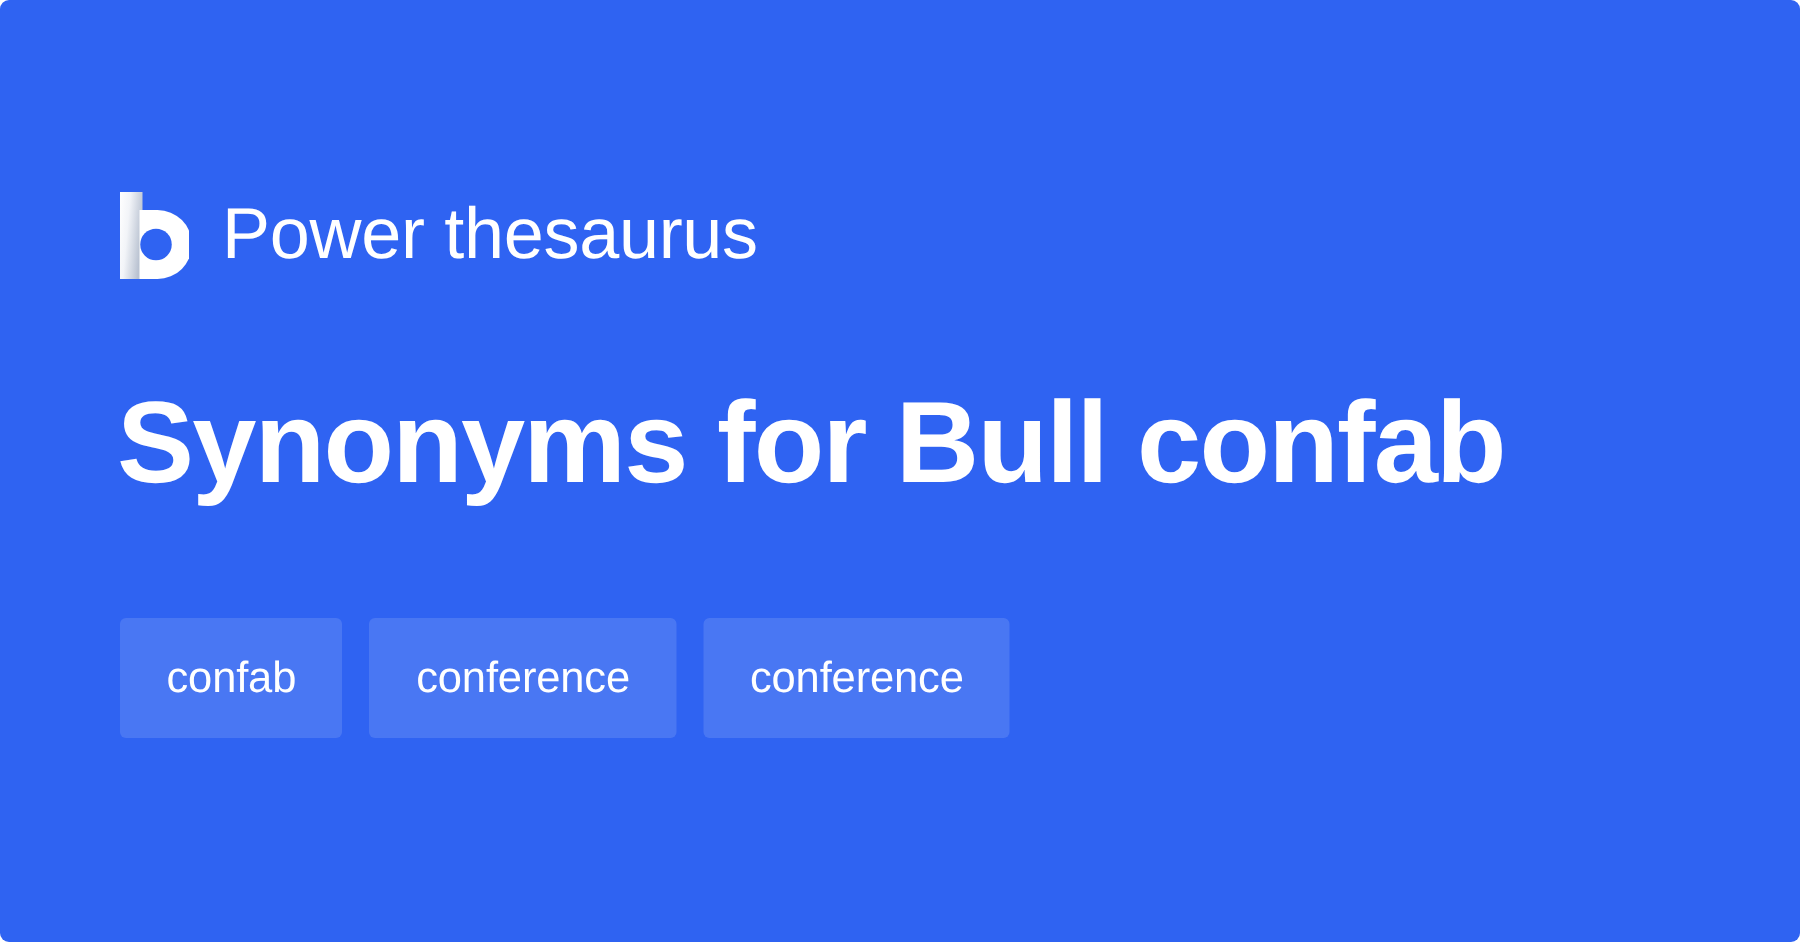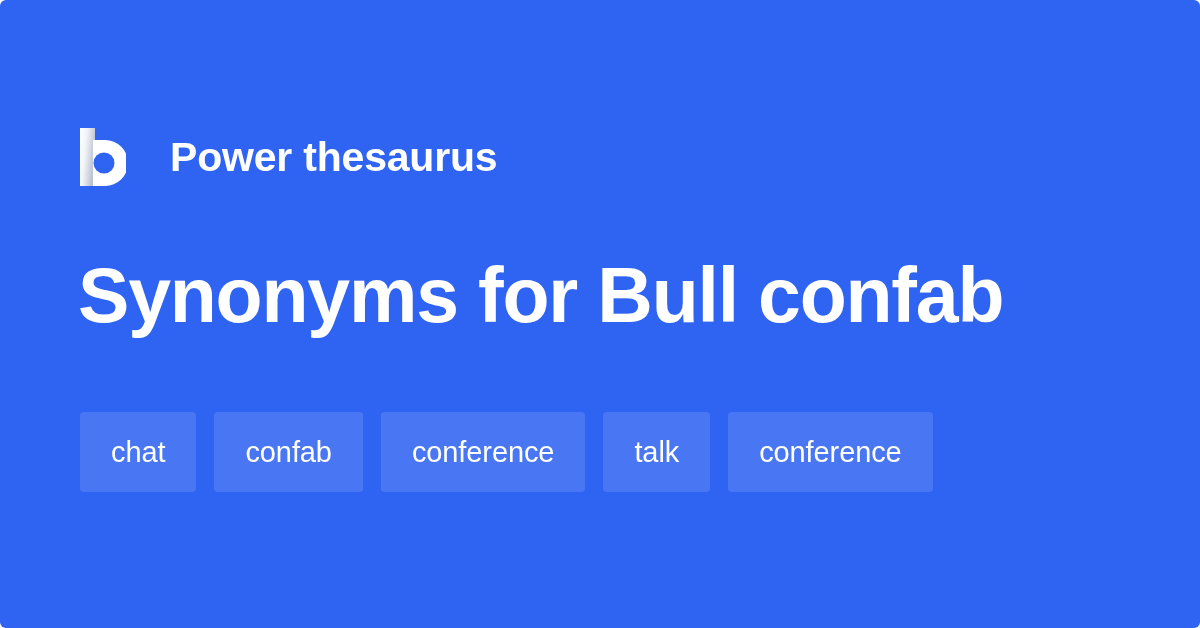--- a/index.html
+++ b/index.html
@@ -35,25 +35,25 @@
   }
 
   .brand-logo {
     width: 46px;
     height: 58px;
     display: block;
     flex: 0 0 auto;
   }
 
   .brand-name {
-    margin-left: 44px;
+    margin-left: 22px;
     color: #ffffff;
-    font-size: 41px;
+    font-size: 48px;
     line-height: 1;
-    font-weight: 700;
+    font-weight: 400;
     letter-spacing: -0.2px;
     white-space: nowrap;
   }
 
   
   .headline {
     position: absolute;
     left: 78px;
     top: 252px;
     width: 1060px;
@@ -119,20 +119,18 @@
 
         <circle cx="24" cy="35" r="10.5" fill="#2f63f2"></circle>
       </svg>
     </span>
     <span class="brand-name">Power thesaurus</span>
   </div>
 
   <h1 class="headline">Synonyms for Bull confab</h1>
 
   <div class="chips">
-    <div class="chip">chat</div>
     <div class="chip">confab</div>
     <div class="chip">conference</div>
-    <div class="chip">talk</div>
     <div class="chip">conference</div>
   </div>
 
 </div>
 
 </body></html>

